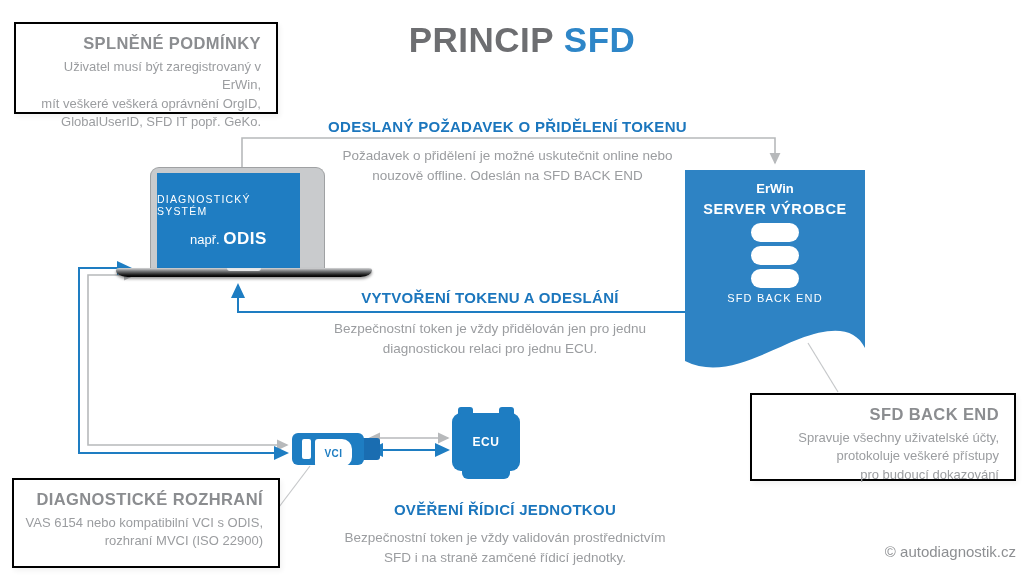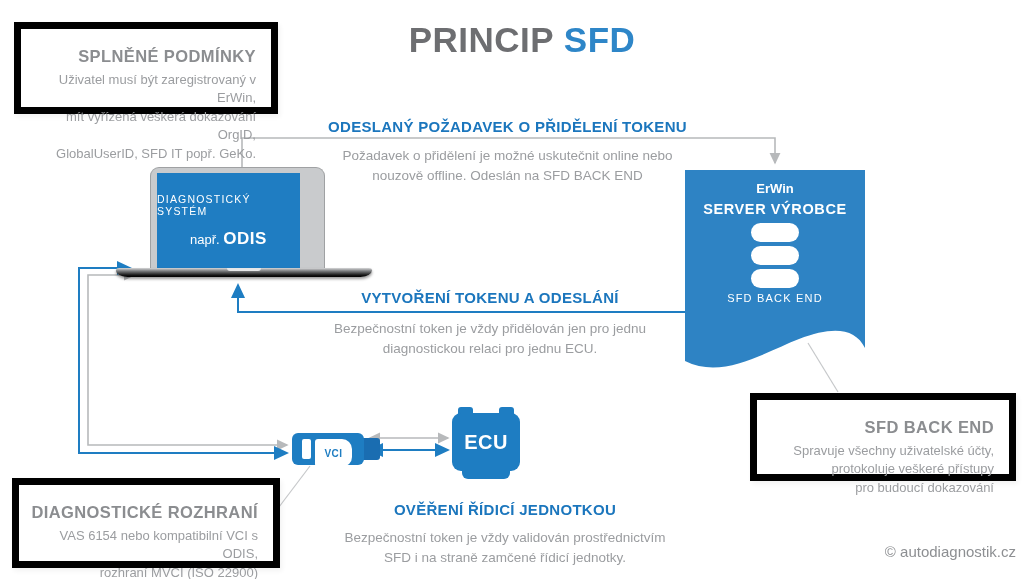--- a/index.html
+++ b/index.html
@@ -3,23 +3,23 @@
 <meta charset="utf-8">
 <style>
   html,body{margin:0;padding:0;background:#fff;}
   #stage{
     position:relative;width:1024px;height:579px;overflow:hidden;background:#ffffff;
     font-family:"Liberation Sans",sans-serif;
   }
   .abs{position:absolute;}
   
   .note-box{
-    position:absolute;background:#fff;border:7px solid #000000;
+    position:absolute;background:#fff;border:2px solid #000000;
     box-shadow:2px 3px 5px rgba(0,0,0,0.05);
-    box-sizing:border-box;text-align:right;padding:16px 15px 8px 10px;
+    box-sizing:border-box;text-align:right;padding:8px 15px 8px 10px;
   }
   .note-box .nb-heading{
     font-size:16.5px;font-weight:bold;color:#8b8d90;letter-spacing:0.4px;margin:2px 0 5px;
   }
   .note-box .nb-line{font-size:13px;color:#9b9da0;line-height:1.42;}
   
   .flow-heading{
     position:absolute;text-align:center;font-weight:bold;font-size:15px;
     color:#1b76bd;letter-spacing:0.3px;
   }
@@ -69,21 +69,21 @@
   .vci-bullet{
     position:absolute;left:23px;top:6px;width:37px;height:28px;background:#fff;
     border-radius:3px 10px 10px 3px;display:flex;align-items:center;justify-content:center;
     font-size:10px;font-weight:bold;color:#1e7dc2;letter-spacing:0.5px;
   }
   
   .ecu{position:absolute;left:452px;top:407px;width:68px;height:72px;}
   .ecu-tab{position:absolute;top:0;width:15px;height:14px;background:#1e7dc2;border-radius:3px;}
   .ecu-body{
     position:absolute;left:0;top:6px;width:68px;height:58px;background:#1e7dc2;border-radius:9px;
-    display:flex;align-items:center;justify-content:center;color:#fff;font-weight:bold;font-size:20px;letter-spacing:0.5px;
+    display:flex;align-items:center;justify-content:center;color:#fff;font-weight:bold;font-size:12px;letter-spacing:0.5px;
   }
   .ecu-flange{position:absolute;left:10px;top:62px;width:48px;height:10px;background:#1e7dc2;border-radius:0 0 6px 6px;}
   #copyright{
     position:absolute;left:810px;top:543px;width:206px;text-align:right;
     font-size:15px;color:#8d8f92;
   }
   svg{display:block;}
 </style>
 </head>
 <body>
@@ -115,21 +115,21 @@
   </svg>
 
   <div id="page-title">
     <span class="t-gray">PRINCIP</span>
     <span class="t-blue">SFD</span>
   </div>
 
   <div class="note-box" style="left:14px;top:22px;width:264px;height:92px;">
     <div class="nb-heading">SPLNĚNÉ PODMÍNKY</div>
     <div class="nb-line">Uživatel musí být zaregistrovaný v ErWin,</div>
-    <div class="nb-line">mít vyřízená veškerá dokazování OrgID,</div>
+    <div class="nb-line">mít veškeré veškerá oprávnění OrgID,</div>
     <div class="nb-line">GlobalUserID, SFD IT popř. GeKo.</div>
   </div>
 
   <div class="flow-heading" style="left:300px;top:118px;width:415px;">ODESLANÝ POŽADAVEK O PŘIDĚLENÍ TOKENU</div>
   <div class="flow-sub" style="left:295px;top:146px;width:425px;">
     <div>Požadavek o přidělení je možné uskutečnit online nebo</div>
     <div>nouzově offline. Odeslán na SFD BACK END</div>
   </div>
 
   <div class="laptop-screen">

